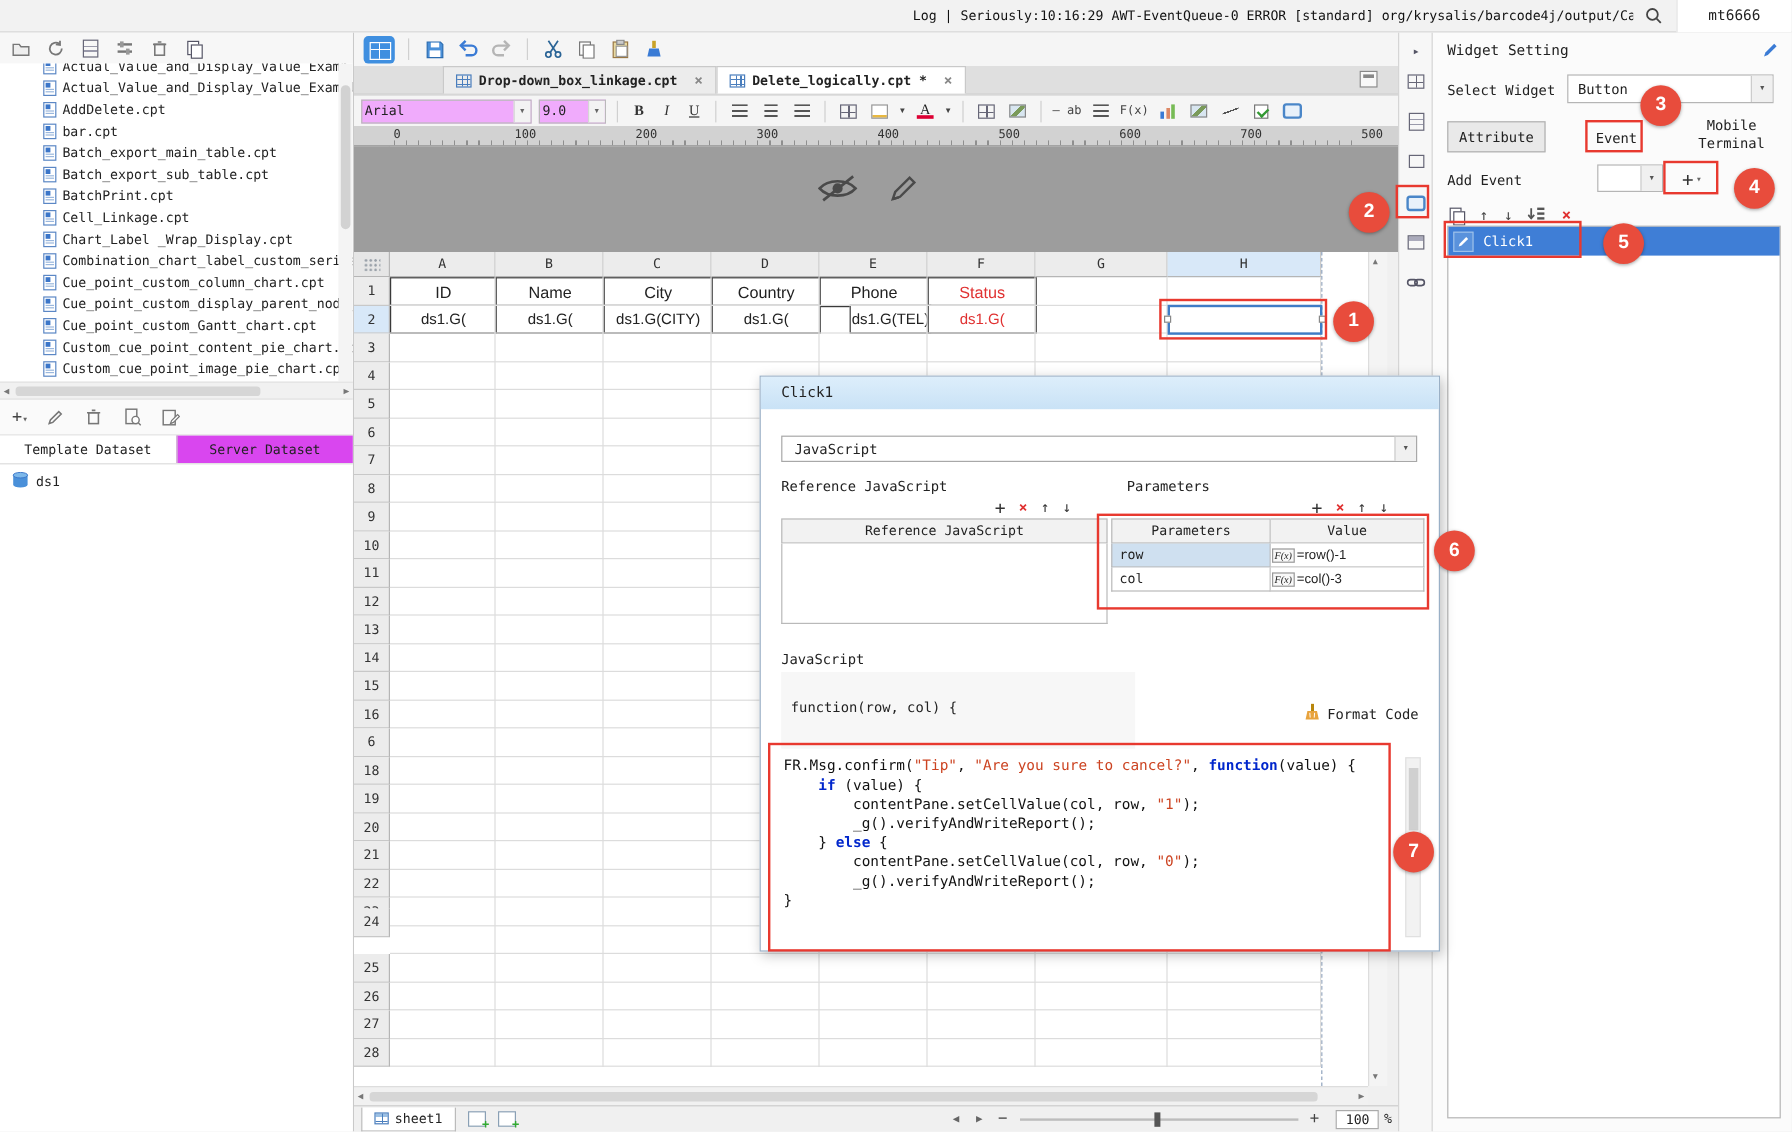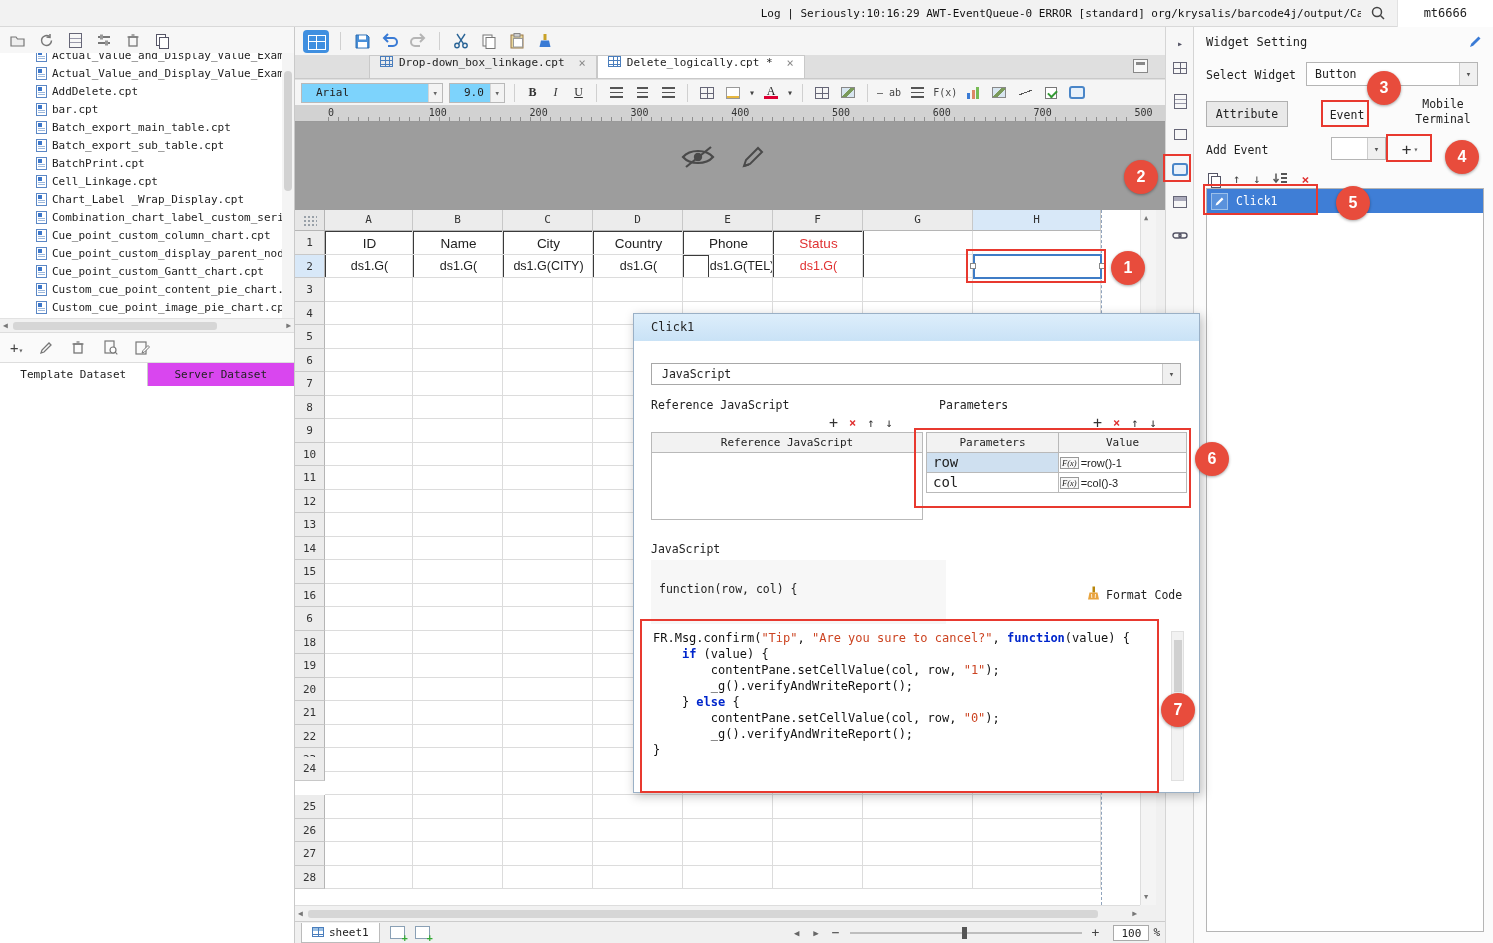--- a/index.html
+++ b/index.html
@@ -40,29 +40,29 @@
   .ds-item{display:flex;align-items:center;gap:6px;padding:6px 0 0 10px;font-size:11px;}
 
   
   .main{position:absolute;left:295px;top:27px;width:870px;height:916px;background:#f0f0f0;z-index:3;}
   .main-toolbar{position:absolute;left:0;top:0;width:100%;height:28px;background:#f5f5f5;display:flex;align-items:center;gap:8px;padding-left:8px;}
   .sep{width:1px;height:18px;background:#d0d0d0;margin:0 3px;}
   .tb-icon{width:20px;height:20px;display:flex;align-items:center;justify-content:center;}
   .tpl-tile{width:26px;height:23px;background:#3f8fe0;border-radius:4px;position:relative;}
   .tpl-tile::after{content:"";position:absolute;left:5px;top:5px;width:16px;height:13px;border:1px solid #fff;background:linear-gradient(to right,transparent 0 7px,#fff 7px 8px,transparent 8px),linear-gradient(to bottom,transparent 0 5px,#fff 5px 6px,transparent 6px);}
   .tab-bar{position:absolute;left:0;top:28px;width:100%;height:24px;background:#dfdfdf;display:flex;padding-left:74px;border-bottom:1px solid #c9c9c9;}
-  .etab{display:flex;gap:6px;padding:0 10px;font-size:11px;background:#ececec;border:1px solid #c9c9c9;border-bottom:none;white-space:nowrap;}
+  .etab{display:flex;align-items:center;gap:6px;padding:0 10px;font-size:11px;background:#ececec;border:1px solid #c9c9c9;border-bottom:none;white-space:nowrap;font-weight:bold;}
   .etab.active{background:#fff;}
   .tab-close{color:#888;font-size:12px;margin-left:8px;}
   .tab-grid-ic{width:13px;height:11px;border:1px solid #4a7ebd;flex:none;background:linear-gradient(to right,transparent 0 4px,#4a7ebd 4px 5px,transparent 5px 8px,#4a7ebd 8px 9px,transparent 9px),linear-gradient(to bottom,transparent 0 3px,#4a7ebd 3px 4px,transparent 4px 7px,#4a7ebd 7px 8px,transparent 8px);}
   .tabbar-end{position:absolute;left:838px;top:32px;width:15px;height:14px;border:1px solid #888;background:#f8f8f8;}
   .tabbar-end::after{content:"";position:absolute;left:2px;top:2px;width:9px;height:3px;background:#888;}
 
   .format-toolbar{position:absolute;left:0;top:52px;width:100%;height:26px;background:#f5f5f5;display:flex;align-items:center;gap:6px;padding-left:6px;border-top:1px solid #e0e0e0;}
-  .combo{height:20px;border:1px solid #b9b9b9;background:#7dd3fc;display:flex;align-items:center;font-size:11px;padding-left:14px;justify-content:space-between;}
+  .combo{height:20px;border:1px solid #b9b9b9;background:#f0abfc;display:flex;align-items:center;font-size:11px;padding-left:2px;justify-content:space-between;}
   .font-combo{width:142px;}
   .size-combo{width:56px;}
   .caret{color:#666;font-size:9px;padding:0 4px;border-left:1px solid #d5d5d5;margin-left:4px;height:100%;display:flex;align-items:center;background:#f3f3f3;}
   .fmt-btn{width:17px;text-align:center;font-size:12px;color:#333;font-family:"Liberation Serif",serif;}
   .fmt-btn.b{font-weight:bold;}
   .fmt-btn.i{font-style:italic;}
   .fmt-btn.u{text-decoration:underline;}
   .bars{width:13px;height:11px;background:repeating-linear-gradient(to bottom,#555 0 1.5px,transparent 1.5px 4.5px);}
   .bars.c{width:11px;}
   .mini-grid{width:14px;height:12px;border:1px solid #667;background:linear-gradient(to right,transparent 0 6px,#667 6px 7px,transparent 7px),linear-gradient(to bottom,transparent 0 5px,#667 5px 6px,transparent 6px);}
@@ -160,21 +160,21 @@
   .mb.del{color:#e03131;font-weight:bold;}
   .ref-table{position:absolute;left:17px;top:118px;width:272px;}
   .rt-header{height:21px;background:#f2f2f2;border:1px solid #b9b9b9;text-align:center;line-height:20px;font-size:11px;}
   .rt-body{height:67px;border:1px solid #b9b9b9;border-top:none;background:#fff;}
   .param-table{position:absolute;left:292px;top:118px;width:261px;}
   .pt-header{display:flex;height:21px;}
   .pt-h{background:#f2f2f2;border:1px solid #b9b9b9;text-align:center;line-height:20px;font-size:11px;}
   .pt-h.h1{width:133px;}
   .pt-h.h2{width:128px;border-left:none;}
   .param-row{display:flex;height:20px;}
-  .param-name{width:133px;border:1px solid #b9b9b9;border-top:none;font-size:14px;padding-left:6px;line-height:19px;background:#fff;}
+  .param-name{width:133px;border:1px solid #b9b9b9;border-top:none;font-size:11px;padding-left:6px;line-height:19px;background:#fff;}
   .param-name.sel{background:#cfe0f0;}
   .param-value{width:128px;border:1px solid #b9b9b9;border-top:none;border-left:none;display:flex;align-items:center;gap:2px;background:#fff;padding-left:1px;}
   .fx-icon{font-size:8.5px;border:1px solid #999;padding:0 1px;background:#f8f8f8;font-family:"Liberation Serif",serif;font-style:italic;flex:none;}
   .pv-text{font-size:11px;font-family:"Liberation Sans",sans-serif;}
   .fn-panel{position:absolute;left:17px;top:246px;width:295px;height:64px;background:#f7f7f7;padding:22px 0 0 8px;font-size:11.5px;}
   .format-code{position:absolute;left:452px;top:272px;display:flex;align-items:center;gap:5px;font-size:11.5px;}
   .code-area{position:absolute;left:13px;top:310px;width:509px;height:167px;background:#fff;overflow:hidden;padding:6px 0 0 6px;}
   .code-line{font-size:12px;line-height:16px;white-space:pre;color:#111;}
   .code-line .kw{color:#0026cc;font-weight:bold;}
   .code-line .str{color:#cc4422;}
@@ -335,20 +335,29 @@
       <span class="lt-ic">
           <svg width="15" height="14" viewBox="0 0 15 14">
             <rect x="1" y="1" width="10" height="12" fill="none" stroke="#777" stroke-width="1.2"></rect>
             <path d="M7 12 L8 9.5 L13 4.5 L14.5 6 L9.5 11 Z" fill="#fff" stroke="#777" stroke-width="1"></path>
           </svg>
         </span>
     </div>
     <div class="ds-tabs">
       <div class="ds-tab">Template Dataset</div>
       <div class="ds-tab inactive">Server Dataset</div>
+    </div>
+    <div class="ds-list">
+      <div class="ds-item">
+        <span><svg width="14" height="14" viewBox="0 0 14 14">
+              <path d="M1 3 v8 a6 2.3 0 0 0 12 0 v-8" fill="#4a90d9"></path>
+              <ellipse cx="7" cy="3" rx="6" ry="2.3" fill="#7db8ea" stroke="#3b76c9" stroke-width="0.8"></ellipse>
+            </svg></span>
+        <span>ds1</span>
+      </div>
     </div>
   </div>
 
   <div class="main">
     <div class="main-toolbar">
       <span class="tpl-tile"></span>
       <span class="sep"></span>
       <span class="tb-icon">
           <svg width="17" height="17" viewBox="0 0 17 17">
             <path d="M2 2 h11 l2 2 v11 h-13 z" fill="#4a90d9" stroke="#2c6cb0"></path>

